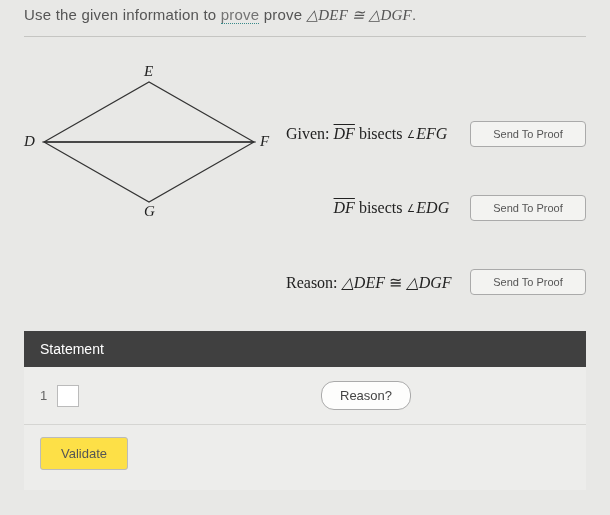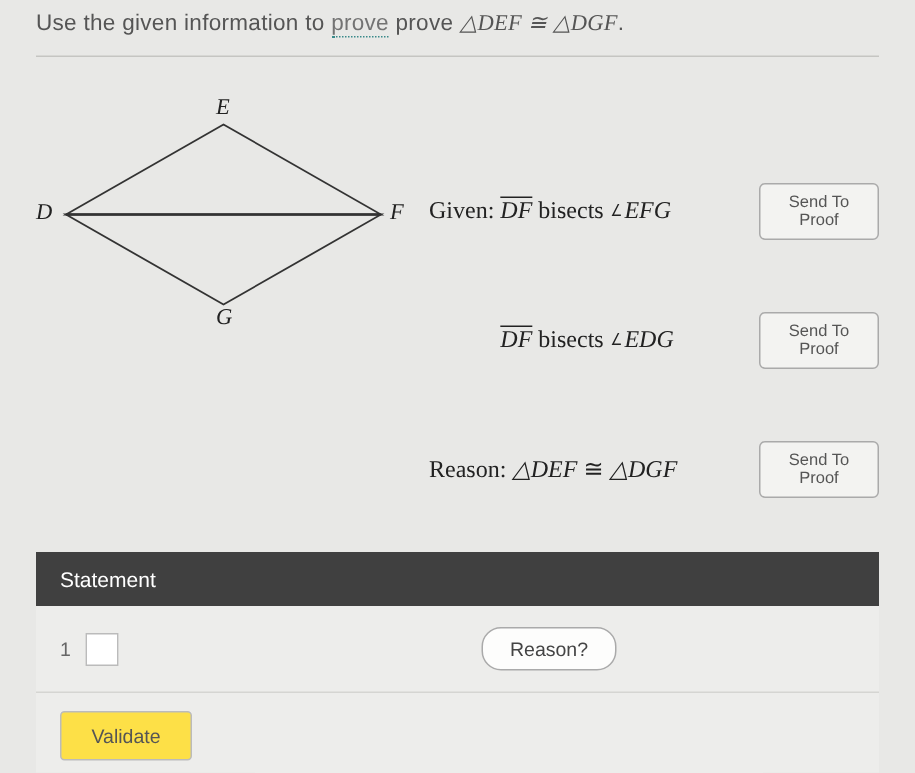--- a/index.html
+++ b/index.html
@@ -80,21 +80,21 @@
     vertical-align: 1px;
   }
   .send-btn {
     border: 1px solid #aaa;
     background: #f3f3f1;
     color: #555;
     font-size: 11px;
     padding: 6px 12px;
     border-radius: 4px;
     cursor: pointer;
-    width: 80px;
+    width: 116px;
     text-align: center;
     flex-shrink: 0;
   }
   .proof-table {
     width: 100%;
   }
   .pt-header {
     display: flex;
     background: #404040;
     color: #fff;

